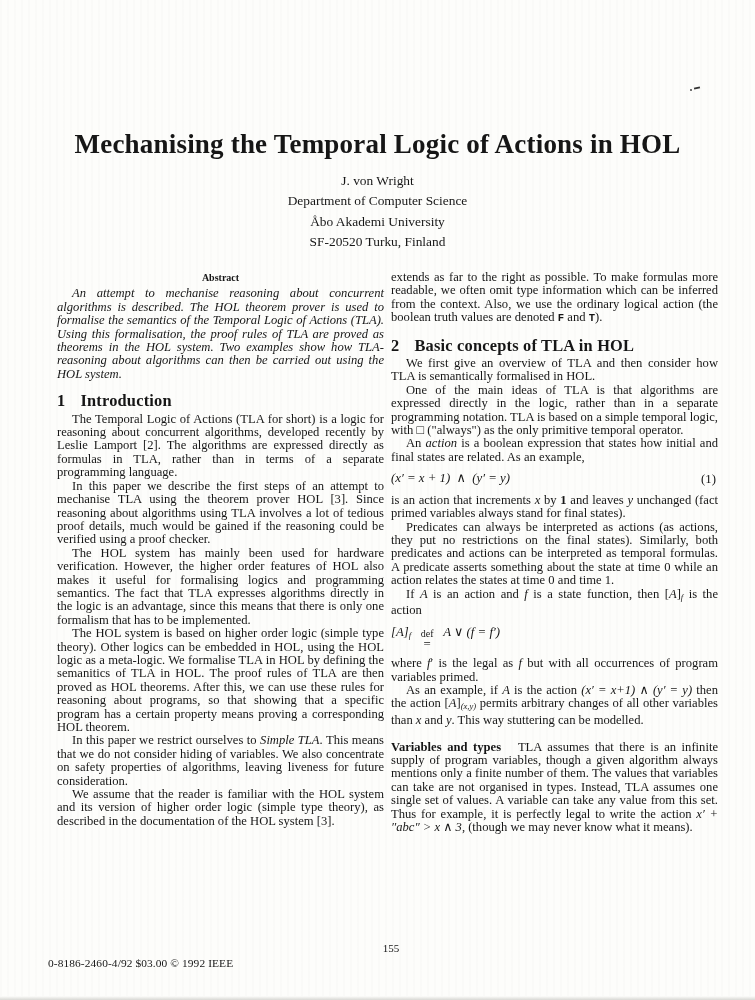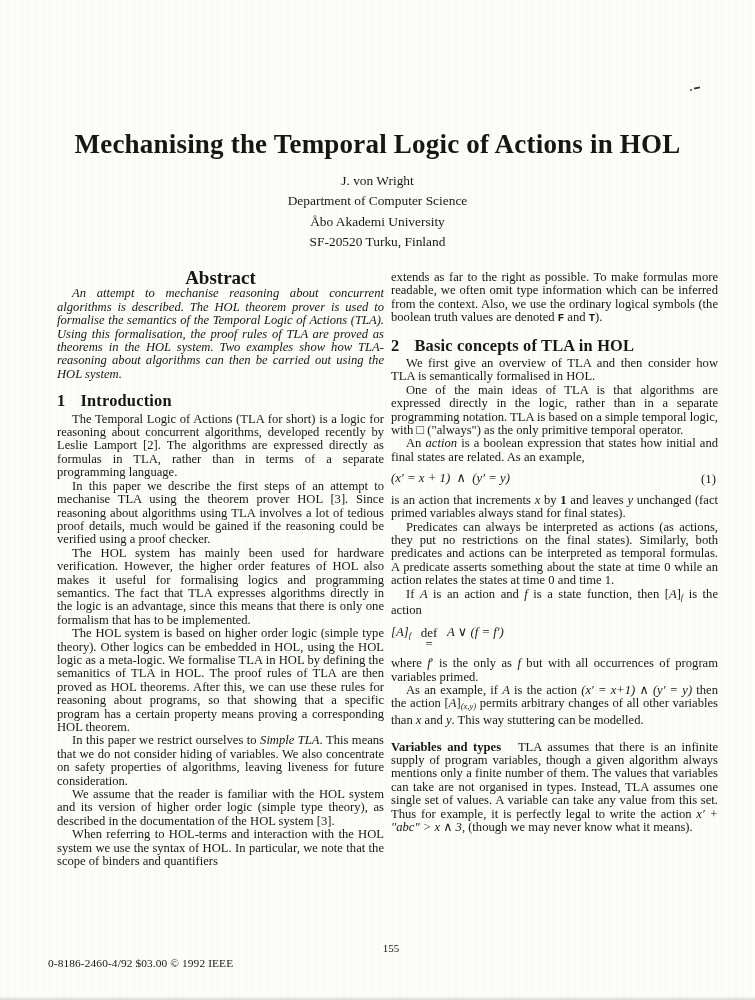--- a/index.html
+++ b/index.html
@@ -41,21 +41,21 @@
     position:absolute;top:271px;left:57px;width:661px;
     display:flex;gap:7px;
   }
   .col{
     width:327px;flex:0 0 327px;
     font-size:12.6px;line-height:13.4px;
     text-align:justify;
     hyphens:auto;-webkit-hyphens:auto;
   }
   .abstract-heading{
-    text-align:center;font-weight:bold;font-size:19px;margin:0 0 3px 0;
+    text-align:center;font-weight:bold;font-size:10px;margin:0 0 3px 0;
   }
   .para{margin:0;text-indent:15px;}
   .noindent{text-indent:0;}
   .abstract-body{font-style:italic;}
   .sec-heading{
     font-size:16.4px;font-weight:bold;margin:13px 0 5px 0;
     text-align:left;text-indent:0;letter-spacing:0.2px;
   }
   .sec-num{display:inline-block;margin-right:15px;}
   .equation{
@@ -65,21 +65,21 @@
   .eq-tag{position:absolute;right:2px;top:1px;}
   .runin{margin-top:13px;}
   .it{font-style:italic;}
   .bf{font-weight:bold;}
   .tt{font-family:"Liberation Mono","DejaVu Sans Mono",monospace;font-size:0.84em;font-weight:bold;}
   .sb{font-size:0.68em;vertical-align:-0.28em;letter-spacing:0;}
   .over-stack{
     display:inline-flex;flex-direction:column;align-items:center;
     vertical-align:-0.15em;line-height:0.75;
   }
-  .over-top{font-size:13px;line-height:1;transform:translateY(-1px);}
+  .over-top{font-size:10px;line-height:1;transform:translateY(-1px);}
   .page-number{
     position:absolute;top:942px;left:0;width:724px;text-align:center;font-size:11px;padding-left:29px;
   }
   .copyright{
     position:absolute;top:957px;left:48px;font-size:11.4px;letter-spacing:0.1px;
   }
 </style>
 </head>
 <body>
 
@@ -105,25 +105,24 @@
       <h2 class="sec-heading">
         <span class="sec-num">1</span><span>Introduction</span>
       </h2>
 
       <p class="para"><span>The Temporal Logic of Actions (TLA for short) is a logic for reasoning about concurrent algorithms, developed recently by Leslie Lamport [2]. The algorithms are expressed directly as formulas in TLA, rather than in terms of a separate programming language.</span></p>
       <p class="para"><span>In this paper we describe the first steps of an attempt to mechanise TLA using the theorem prover HOL [3]. Since reasoning about algorithms using TLA involves a lot of tedious proof details, much would be gained if the reasoning could be verified using a proof checker.</span></p>
       <p class="para"><span>The HOL system has mainly been used for hardware verification. However, the higher order features of HOL also makes it useful for formalising logics and programming semantics. The fact that TLA expresses algorithms directly in the logic is an advantage, since this means that there is only one formalism that has to be implemented.</span></p>
       <p class="para"><span>The HOL system is based on higher order logic (simple type theory). Other logics can be embedded in HOL, using the HOL logic as a meta-logic. We formalise TLA in HOL by defining the semanitics of TLA in HOL. The proof rules of TLA are then proved as HOL theorems. After this, we can use these rules for reasoning about programs, so that showing that a specific program has a certain property means proving a corresponding HOL theorem.</span></p>
       <p class="para"><span>In this paper we restrict ourselves to </span><span class="it">Simple TLA</span><span>. This means that we do not consider hiding of variables. We also concentrate on safety properties of algorithms, leaving liveness for future consideration.</span></p>
       <p class="para"><span>We assume that the reader is familiar with the HOL system and its version of higher order logic (simple type theory), as described in the documentation of the HOL system [3].</span></p>
-      <p class="para"><span>When referring to HOL-terms and interaction with the HOL system we use the syntax of HOL. In particular, we note that the scope of binders and quantifiers</span></p>
     </div>
 
     <div class="col">
-      <p class="para noindent"><span>extends as far to the right as possible. To make formulas more readable, we often omit type information which can be inferred from the context. Also, we use the ordinary logical symbols (the boolean truth values are denoted </span><span class="tt">F</span><span> and </span><span class="tt">T</span><span>).</span></p>
+      <p class="para noindent"><span>extends as far to the right as possible. To make formulas more readable, we often omit type information which can be inferred from the context. Also, we use the ordinary logical action (the boolean truth values are denoted </span><span class="tt">F</span><span> and </span><span class="tt">T</span><span>).</span></p>
 
       <h2 class="sec-heading">
         <span class="sec-num">2</span><span>Basic concepts of TLA in HOL</span>
       </h2>
 
       <p class="para"><span>We first give an overview of TLA and then consider how TLA is semantically formalised in HOL.</span></p>
       <p class="para"><span>One of the main ideas of TLA is that algorithms are expressed directly in the logic, rather than in a separate programming notation. TLA is based on a simple temporal logic, with □ ("always") as the only primitive temporal operator.</span></p>
       <p class="para"><span>An </span><span class="it">action</span><span> is a boolean expression that states how initial and final states are related. As an example,</span></p>
 
       <div class="equation">
@@ -135,21 +134,21 @@
       <p class="para"><span>Predicates can always be interpreted as actions (as actions, they put no restrictions on the final states). Similarly, both predicates and actions can be interpreted as temporal formulas. A predicate asserts something about the state at time 0 while an action relates the states at time 0 and time 1.</span></p>
       <p class="para"><span>If </span><span class="it">A</span><span> is an action and </span><span class="it">f</span><span> is a state function, then [</span><span class="it">A</span><span>]</span><span class="it sb">f</span><span> is the action</span></p>
 
       <div class="equation">
         <span><span class="it">[A]</span><span class="it sb">f</span><span>&nbsp;&nbsp;&nbsp;</span><span class="over-stack">
               <span class="over-top">def</span>
               <span>=</span>
             </span><span>&nbsp;&nbsp;&nbsp;</span><span class="it">A ∨ (f = f′)</span></span>
       </div>
 
-      <p class="para noindent"><span>where </span><span class="it">f</span><span>′ is the only as </span><span class="it">f</span><span> but with all occurrences of program variables primed.</span></p>
+      <p class="para noindent"><span>where </span><span class="it">f</span><span>′ is the legal as </span><span class="it">f</span><span> but with all occurrences of program variables primed.</span></p>
       <p class="para"><span>As an example, if </span><span class="it">A</span><span> is the action </span><span class="it">(x′ = x+1) ∧ (y′ = y)</span><span> then the action [</span><span class="it">A</span><span>]</span><span class="it sb">(x,y)</span><span> permits arbitrary changes of all other variables than </span><span class="it">x</span><span> and </span><span class="it">y</span><span>. This way stuttering can be modelled.</span></p>
 
       <p class="para noindent runin"><span class="bf">Variables and types</span><span>&nbsp;&nbsp;&nbsp;TLA assumes that there is an infinite supply of program variables, though a given algorithm always mentions only a finite number of them. The values that variables can take are not organised in types. Instead, TLA assumes one single set of values. A variable can take any value from this set. Thus for example, it is perfectly legal to write the action </span><span class="it">x′ + ″abc″ &gt; x ∧ 3</span><span>, (though we may never know what it means).</span></p>
     </div>
 
   </div>
 
   <div class="page-number">155</div>
   <div class="copyright">0-8186-2460-4/92 $03.00 © 1992 IEEE</div>
 

